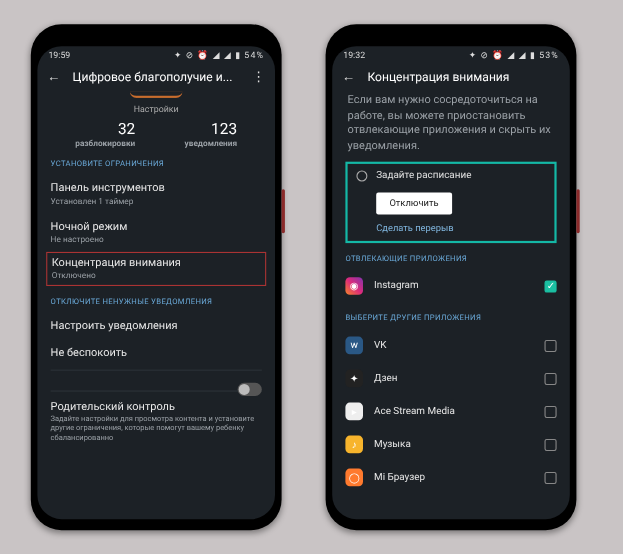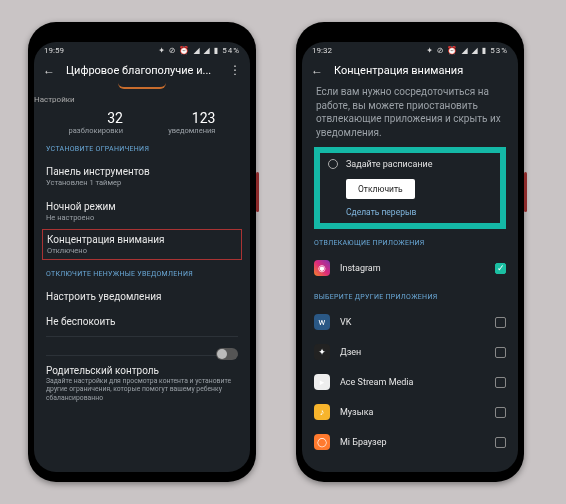--- a/index.html
+++ b/index.html
@@ -58,36 +58,37 @@
   .appbar .title{
     flex:1;
     font-size:11px;
     color:#fff;
     white-space:nowrap;
     overflow:hidden;
     text-overflow:ellipsis;
   }
   .appbar .back, .appbar .more { width:14px; text-align:center; color:#ddd; font-size:12px;}
   .subtitle{
+    text-align:center;
     font-size:8px;
     color:#aaa;
     padding-bottom:2px;
   }
   .swoosh{
     width:48px;height:6px;margin:2px auto 6px auto;
     border-bottom:2px solid #c96d2d;
     border-radius:0 0 50px 50px;
   }
   .content{ flex:1; overflow:hidden; padding: 0 12px; }
   .stats{
     display:flex; justify-content:space-around; margin:4px 0 8px 0;
   }
   .stat{ text-align:right;}
   .stat .num{ font-size:14px; color:#fff;}
-  .stat .lbl{ font-size:7.5px; color:#9aa0a6;}
+  .stat .lbl{ font-size:7.5px; color:#9aa0a6;font-weight:bold;}
   .section-h{
     font-size:7px;
     color:#6aa9d8;
     letter-spacing:.3px;
     text-transform:uppercase;
     margin:10px 0 6px 0;
   }
   .row{
     padding:7px 0;
   }
@@ -103,21 +104,21 @@
     content:""; position:absolute; left:1px; top:1px;
     width:10px;height:10px;border-radius:50%;background:#bbb;
   }
   .parental .r-sub{ font-size:6.8px; line-height:1.25;}
   
   .desc{
     font-size:10px; color:#9aa0a6; line-height:1.35;
     padding: 4px 2px 8px 2px;
   }
   .focusbox{
-    border:6px solid #14b8a6;
+    border:2px solid #14b8a6;
     padding:6px 8px 6px 8px;
     margin-bottom:6px;
   }
   .focusbox .sched{
     display:flex;align-items:center;gap:8px;
     font-size:9px;color:#e0e0e0; margin-bottom:8px;
   }
   .focusbox .sched .clock{
     width:10px;height:10px;border:1px solid #aaa;border-radius:50%;
     position:relative;

